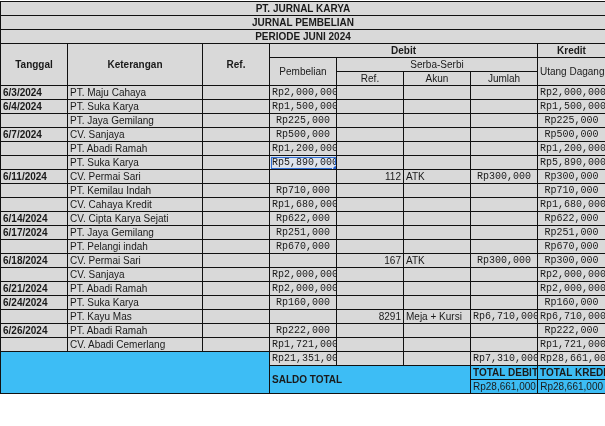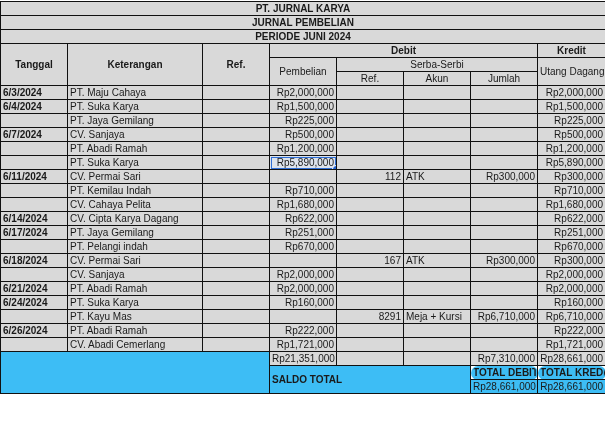--- a/index.html
+++ b/index.html
@@ -12,27 +12,27 @@
     position:absolute; left:0; top:1px;padding-left:12px;
   }
   table.sheet td {
     border:1px solid #111; padding:0 2px; height:13px; line-height:13px;
     white-space:nowrap; overflow:hidden; background:#d9d9d9;
   }
   .title td { background:#3dbdf5; font-weight:bold; text-align:center; height:13px; font-size:10px; }
   .hdr { background:#d9d9d9; text-align:center; font-size:10px; }
   .hdr-bold { font-weight:bold; }
   td.date { font-weight:bold; }
-  td.num { text-align:right; }
+  td.num { text-align:center;font-family:Liberation Mono, monospace; }
   td.ctr { text-align:right; }
   td.blue { background:#3dbdf5 !important; }
   td.sel { outline:1px solid #2f6fd6; outline-offset:-2px; background:#dde3ec !important; position:relative; }
   .handle { position:absolute; right:-4px; bottom:-4px; width:6px; height:6px; background:#1f5fd0; border-radius:50%; border:1px solid #fff; }
   td.saldo { font-weight:bold; background:#3dbdf5 !important; }
-  td.tot-label { font-weight:bold; text-align:center; background:#3dbdf5 !important; vertical-align:top;border-radius:7px; }
+  td.tot-label { font-weight:bold; text-align:center; background:#3dbdf5 !important; vertical-align:top; }
   td.tot-val { text-align:right; background:#3dbdf5 !important; vertical-align:bottom; }
 </style>
 </head>
 <body>
 
 <table class="sheet">
   <colgroup>
     <col style="width:67px">
       <col style="width:135px">
       <col style="width:67px">
@@ -144,31 +144,31 @@
         <td>PT. Kemilau Indah</td>
         <td></td>
         <td class="num">Rp710,000</td>
         <td class="ctr"></td>
         <td></td>
         <td class="num"></td>
         <td class="num">Rp710,000</td>
       </tr>
       <tr>
         <td class="date"></td>
-        <td>CV. Cahaya Pelita</td>
+        <td>CV. Cahaya Kredit</td>
         <td></td>
         <td class="num">Rp1,680,000</td>
         <td class="ctr"></td>
         <td></td>
         <td class="num"></td>
         <td class="num">Rp1,680,000</td>
       </tr>
       <tr>
         <td class="date">6/14/2024</td>
-        <td>CV. Cipta Karya Dagang</td>
+        <td>CV. Cipta Karya Sejati</td>
         <td></td>
         <td class="num">Rp622,000</td>
         <td class="ctr"></td>
         <td></td>
         <td class="num"></td>
         <td class="num">Rp622,000</td>
       </tr>
       <tr>
         <td class="date">6/17/2024</td>
         <td>PT. Jaya Gemilang</td>

